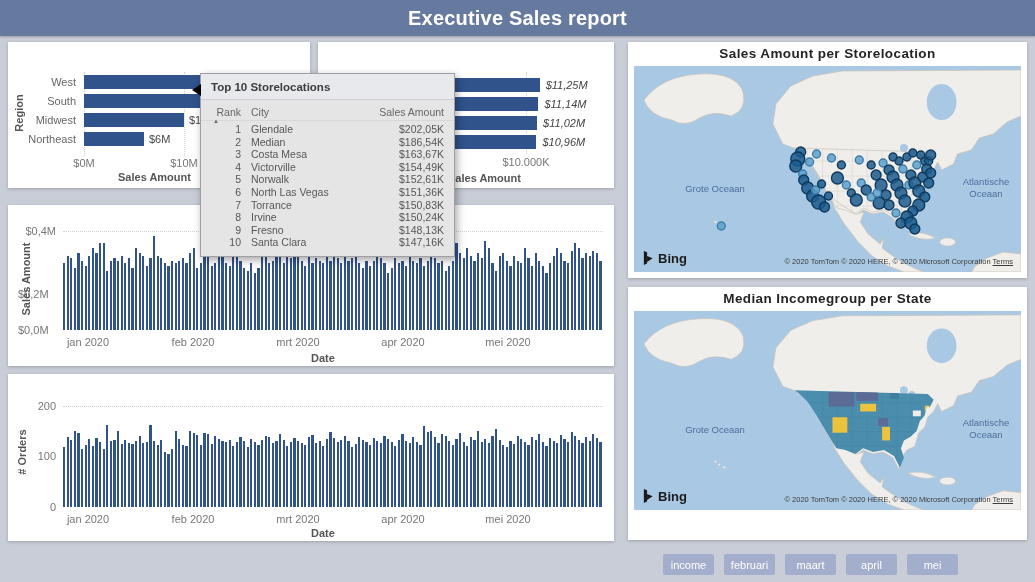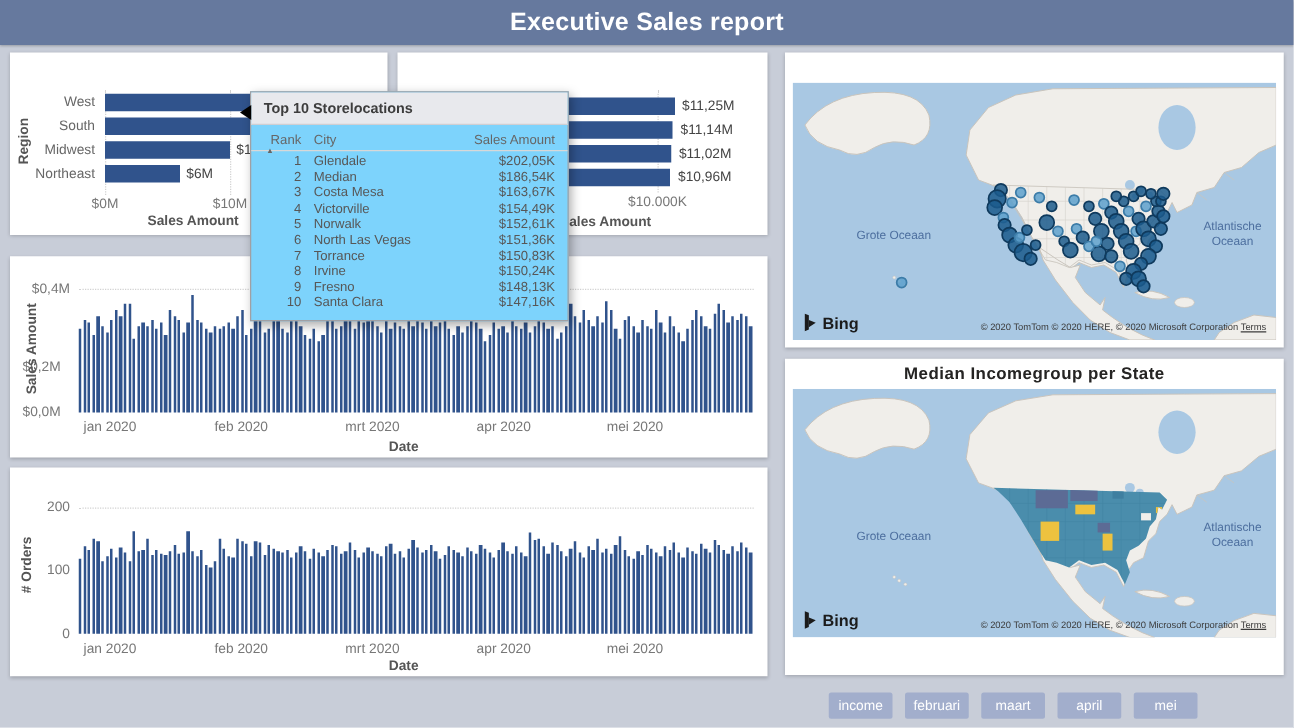--- a/index.html
+++ b/index.html
@@ -24,21 +24,21 @@
   .monthlab{position:absolute;top:0;width:64px;text-align:center;font-size:11px;color:#777;}
   .mapbox{position:absolute;overflow:hidden;}
   .oceanlab{position:absolute;font-size:9.5px;color:#4c6e9e;text-align:center;line-height:1.25;}
   .binglogo{position:absolute;left:8px;bottom:6px;display:flex;align-items:center;gap:4px;}
   .binglogo span{font-size:13px;font-weight:600;color:#1b1b1b;}
   .attrib{position:absolute;right:8px;bottom:6px;font-size:7.5px;color:#3c3c3c;}
   .attrib a{color:#3c3c3c;text-decoration:underline;cursor:pointer;}
   .maplegend{position:absolute;left:0;right:0;bottom:4px;display:flex;justify-content:center;gap:12px;font-size:11px;color:#3f3f3f;}
   .maplegend .li{display:flex;align-items:center;gap:4px;}
   .maplegend .dot{width:9px;height:9px;border-radius:50%;}
-  .tooltip{position:absolute;left:200px;top:73px;width:253px;height:182px;background:#7dd3fc;border:1px solid #a0a0a4;box-shadow:2px 3px 8px rgba(0,0,0,.35);z-index:60;}
+  .tooltip{position:absolute;left:200px;top:73px;width:253px;height:182px;background:#e5e5e5;border:1px solid #a0a0a4;box-shadow:2px 3px 8px rgba(0,0,0,.35);z-index:60;}
   .tooltip .ptr{position:absolute;left:-9px;top:10px;width:0;height:0;border-top:6px solid transparent;border-bottom:6px solid transparent;border-right:9px solid #000;}
   .tt-head{height:25px;background:#e8e9ed;border-bottom:1px solid #cfcfd3;display:flex;align-items:center;padding:0 10px;font-size:11.5px;font-weight:bold;color:#3d3d3d;}
   .tt-cols{display:flex;padding:6px 10px 2px 10px;font-size:10.5px;color:#666;border-bottom:1px solid #d8d8d8;margin:0 0 2px 0;position:relative;}
   .tt-sort{position:absolute;left:12px;top:18px;font-size:6px;color:#666;}
   .c-rank{width:30px;text-align:right;}
   .c-city{flex:1;padding-left:10px;}
   .c-amt{width:78px;text-align:right;}
   .tt-row{display:flex;padding:0 10px;font-size:10.5px;color:#575757;line-height:12.6px;}
   .slicer-row{position:absolute;left:663px;top:554px;display:flex;gap:10px;}
   .slicer-btn{width:51px;height:21px;background:#a2aecc;color:#fff;font-size:11px;font-family:"Liberation Sans",sans-serif;border:none;border-radius:2px;display:flex;align-items:center;justify-content:center;cursor:pointer;}
@@ -68,21 +68,21 @@
         <div class="dlabel" style="left: 141px; top: 91px;">$6M</div>
       </div>
     <div class="axis-text" style="left:61px;top:115px;width:30px;text-align:center;">$0M</div>
     <div class="axis-text" style="left:161px;top:115px;width:30px;text-align:center;">$10M</div>
     <div class="axis-title" style="left:110px;top:129px;">Sales Amount</div>
     <div class="axis-title rot" style="left:-14px;top:65px;width:50px;text-align:center;">Region</div>
   </div>
 
   <div class="card" style="left:318px;top:42px;width:296px;height:146px;">
     <div class="gridv" style="left:208px;top:30px;height:82px;"></div>
-    <div id="channelPlot" style="position:absolute;left:0;top:0;right:0;bottom:0;">
+    <div id="channelPlot" style="position:absolute;left:0;top:0;right:0;bottom:0;font-style:italic;">
         <div class="hbar" style="left: 99px; top: 36px; width: 122.625px; background: rgb(48, 83, 140);"></div>
         <div class="dlabel" style="left: 227.625px; top: 37px;">$11,25M</div>
         <div class="hbar" style="left: 99px; top: 55px; width: 121.426px; background: rgb(48, 83, 140);"></div>
         <div class="dlabel" style="left: 226.426px; top: 56px;">$11,14M</div>
         <div class="hbar" style="left: 99px; top: 74px; width: 120.118px; background: rgb(48, 83, 140);"></div>
         <div class="dlabel" style="left: 225.118px; top: 75px;">$11,02M</div>
         <div class="hbar" style="left: 99px; top: 93px; width: 119.464px; background: rgb(48, 83, 140);"></div>
         <div class="dlabel" style="left: 224.464px; top: 94px;">$10,96M</div>
       </div>
     <div class="axis-text" style="left:178px;top:114px;width:60px;text-align:center;">$10.000K</div>
@@ -419,20 +419,21 @@
         <div class="monthlab" style="left: 98px;">feb 2020</div>
         <div class="monthlab" style="left: 203px;">mrt 2020</div>
         <div class="monthlab" style="left: 308px;">apr 2020</div>
         <div class="monthlab" style="left: 413px;">mei 2020</div>
       </div>
     <div class="axis-title" style="left:303px;top:153px;">Date</div>
     <div class="axis-title rot" style="left:-16px;top:72px;width:60px;text-align:center;"># Orders</div>
   </div>
 
   <div class="card" style="left:628px;top:42px;width:399px;height:236px;">
+    <div class="vtitle">Sales Amount per Storelocation</div>
     <div class="mapbox" style="left:6px;top:24px;width:387px;height:206px;">
       <svg id="mapSvg1" width="387" height="206" viewBox="0 0 390 206" preserveAspectRatio="none">
           <rect x="0" y="0" width="390" height="206" fill="#a9c8e3"></rect>
           <path d="M10,34 Q28,10 66,8 Q102,6 110,26 Q114,44 98,50 Q80,44 66,52 Q52,62 38,54 Q16,50 10,34 Z" fill="#f0eeea" stroke="#c9c4bc" stroke-width="0.8"></path>
           <path d="M150,78 L140,58 L143,38 L158,20 L180,10 L210,5 L390,4 L390,50 L376,56 L362,68 L348,72 L340,84 L326,88 L322,98 L310,104 L306,96 L302,104 L296,110 L293,120 L287,126 L283,140 L275,144 L271,150 L267,164 L261,152 L251,146 L241,148 L231,144 L223,150 L213,146 L205,144 L201,138 L193,124 L185,108 L176,94 L166,84 Z" fill="#f0eeea" stroke="#c9c4bc" stroke-width="0.8"></path>
           <path d="M199,132 L214,142 L224,148 L232,146 L228,156 L236,168 L248,178 L252,172 L250,182 L258,188 L270,196 L282,202 L292,206 L272,206 L256,200 L240,190 L226,176 L212,158 L202,142 Z" fill="#f0eeea" stroke="#c9c4bc" stroke-width="0.8"></path>
           <path d="M340,206 L390,206 L390,188 L372,186 L356,192 L344,200 Z" fill="#f0eeea" stroke="#c9c4bc" stroke-width="0.8"></path>
           <path d="M276,168 q14,-4 28,4 q-14,4 -28,-4 Z" fill="#f0eeea" stroke="#c9c4bc" stroke-width="0.8"></path>
           <ellipse cx="316" cy="176" rx="8" ry="4" fill="#f0eeea" stroke="#c9c4bc" stroke-width="0.6"></ellipse>
           <ellipse cx="310" cy="36" rx="15" ry="18" fill="#a9c8e3"></ellipse>

